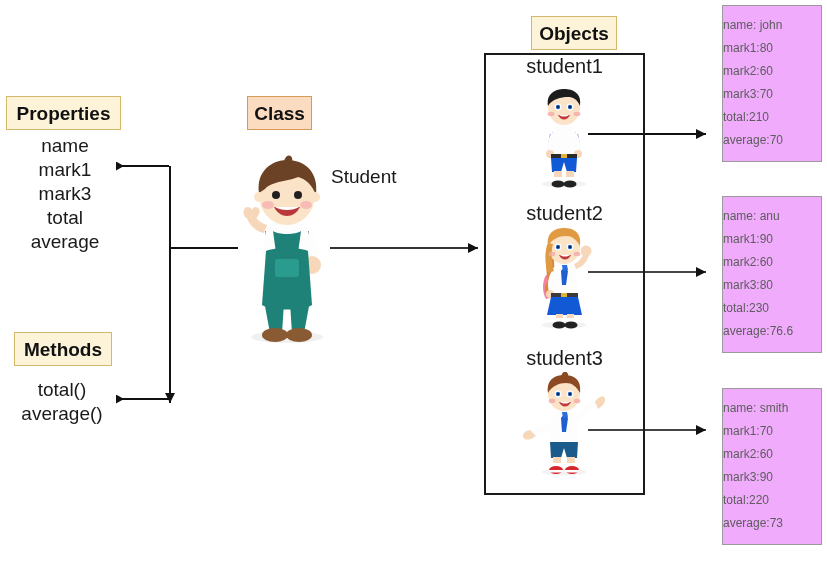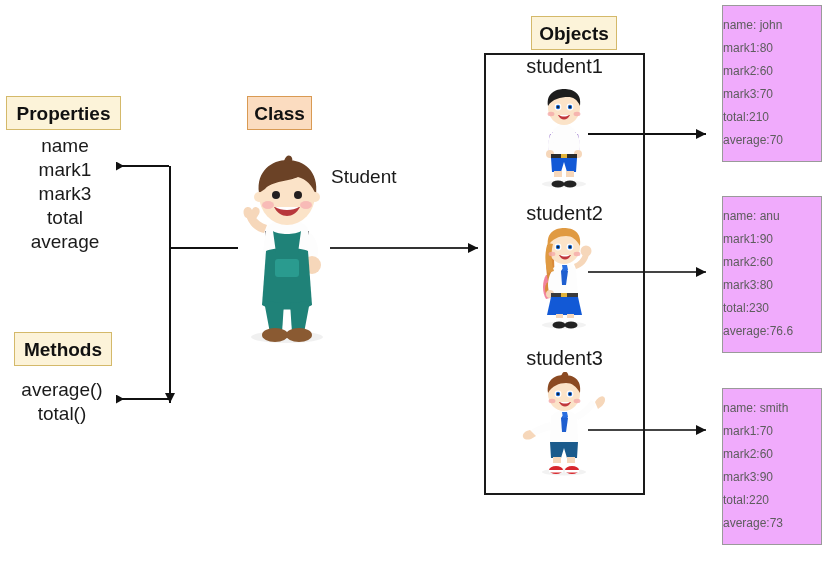--- a/index.html
+++ b/index.html
@@ -158,22 +158,22 @@
     <div>mark3</div>
     <div>total</div>
     <div>average</div>
   </div>
 
   <div class="chip" style="left:14px; top:332px; width:98px; height:34px;">
     <span>Methods</span>
   </div>
 
   <div class="txt-list" style="left:0px; top:378px; width:124px;">
+    <div>total()</div>
     <div>average()</div>
-    <div>total()</div>
   </div>
 
   <div class="chip class-chip" style="left:247px; top:96px; width:65px; height:34px;">
     <span>Class</span>
   </div>
 
   <div class="plain-label" style="left:331px; top:167px;">Student</div>
 
   <div class="fig" style="left:232px; top:155px;">
     <svg width="106" height="190" viewBox="0 0 106 190">

